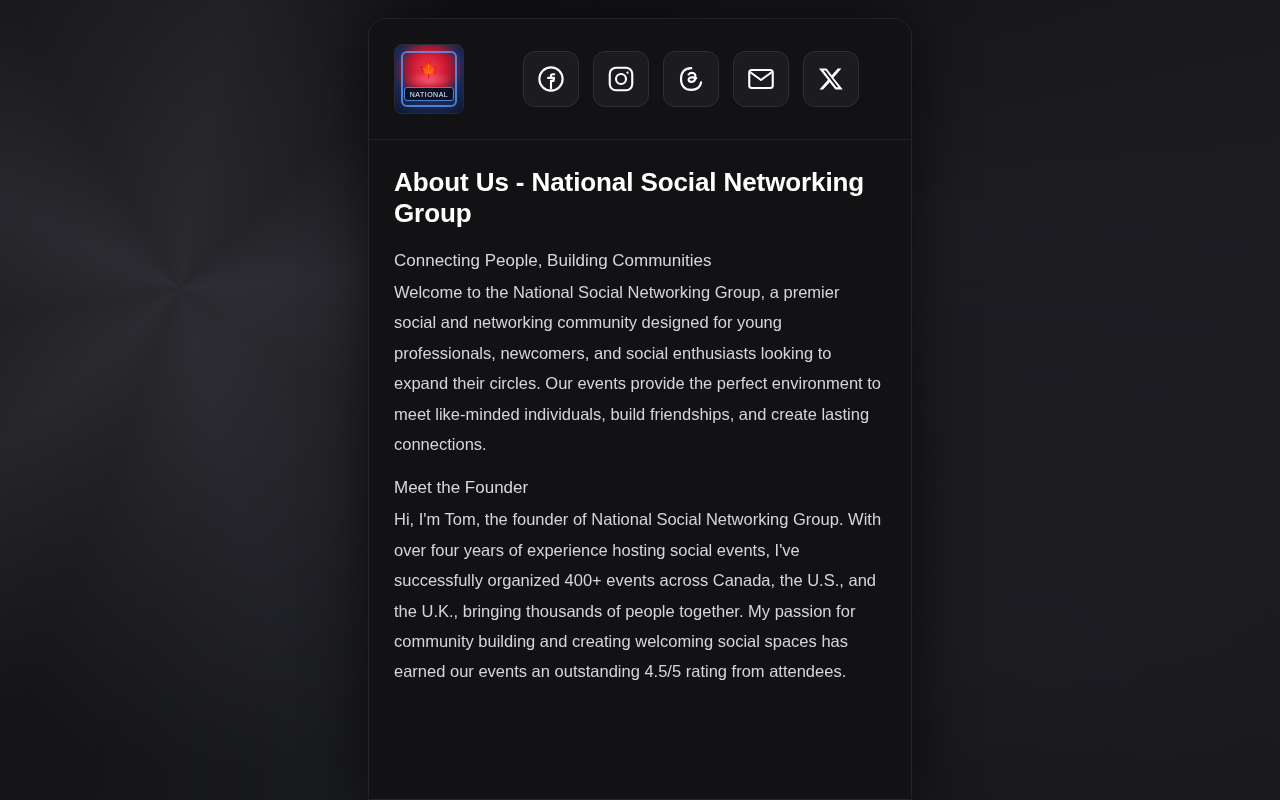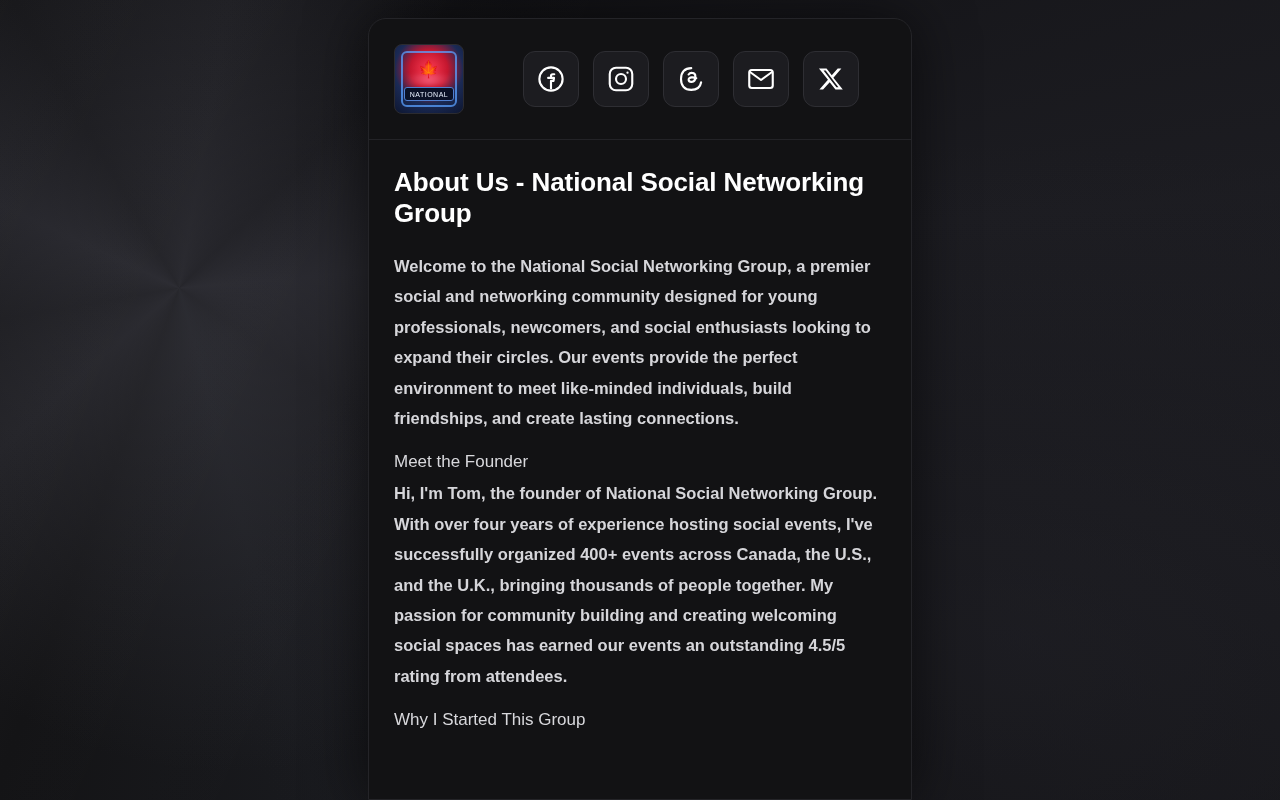--- a/index.html
+++ b/index.html
@@ -139,21 +139,21 @@
   h2.sub {
     font-size: 17px;
     font-weight: 400;
     color: #d8d8dc;
     margin-bottom: 6px;
   }
   p.body {
     font-size: 16.5px;
     line-height: 30.4px;
     color: #d6d6da;
-    font-weight: 700;
+    font-weight: 400;
   }
   .block { margin-bottom: 19px; }
   .block:last-child { margin-bottom: 0; }
   h2.sub.spaced { margin-top: 18px; }
 </style>
 </head>
 <body>
 
 <div id="bg"></div>
 
@@ -216,26 +216,24 @@
         </span>
       </div>
 
     </div>
   </div>
 
   <div id="content">
     <h1 class="about-title">About Us - National Social Networking Group</h1>
 
     <div class="block">
+      <h2 class="sub">Connecting People, Building Communities</h2>
       <p class="body">Welcome to the National Social Networking Group, a premier social and networking community designed for young professionals, newcomers, and social enthusiasts looking to expand their circles. Our events provide the perfect environment to meet like-minded individuals, build friendships, and create lasting connections.</p>
     </div>
 
     <div class="block">
       <h2 class="sub spaced">Meet the Founder</h2>
       <p class="body">Hi, I'm Tom, the founder of National Social Networking Group. With over four years of experience hosting social events, I've successfully organized 400+ events across Canada, the U.S., and the U.K., bringing thousands of people together. My passion for community building and creating welcoming social spaces has earned our events an outstanding 4.5/5 rating from attendees.</p>
     </div>
 
-    <div class="block">
-      <h2 class="sub spaced">Why I Started This Group</h2>
-    </div>
   </div>
 
 </div>
 
 </body></html>

